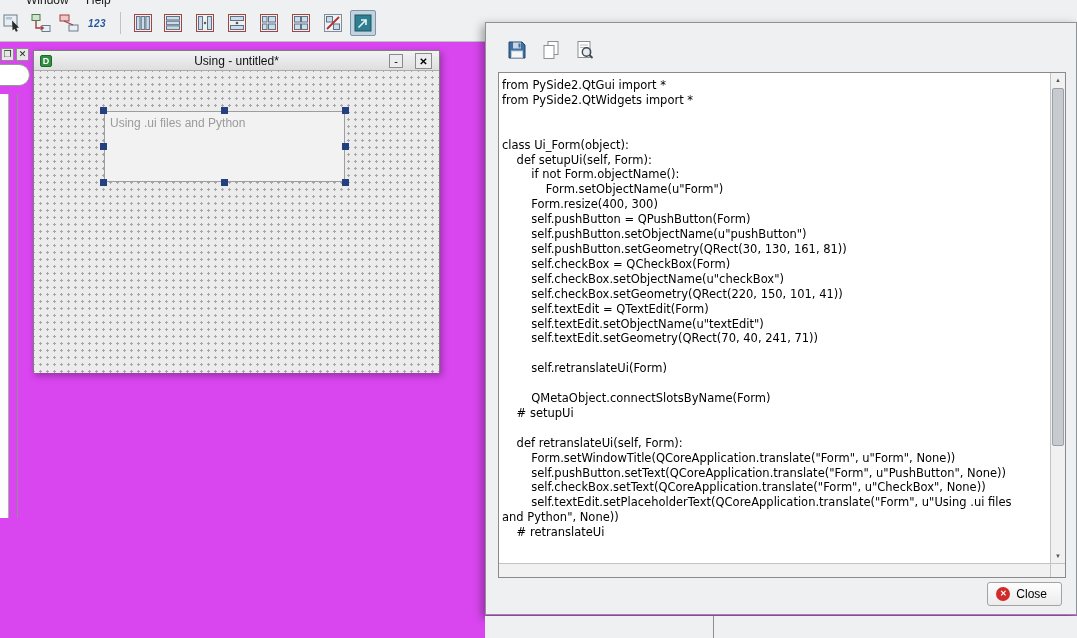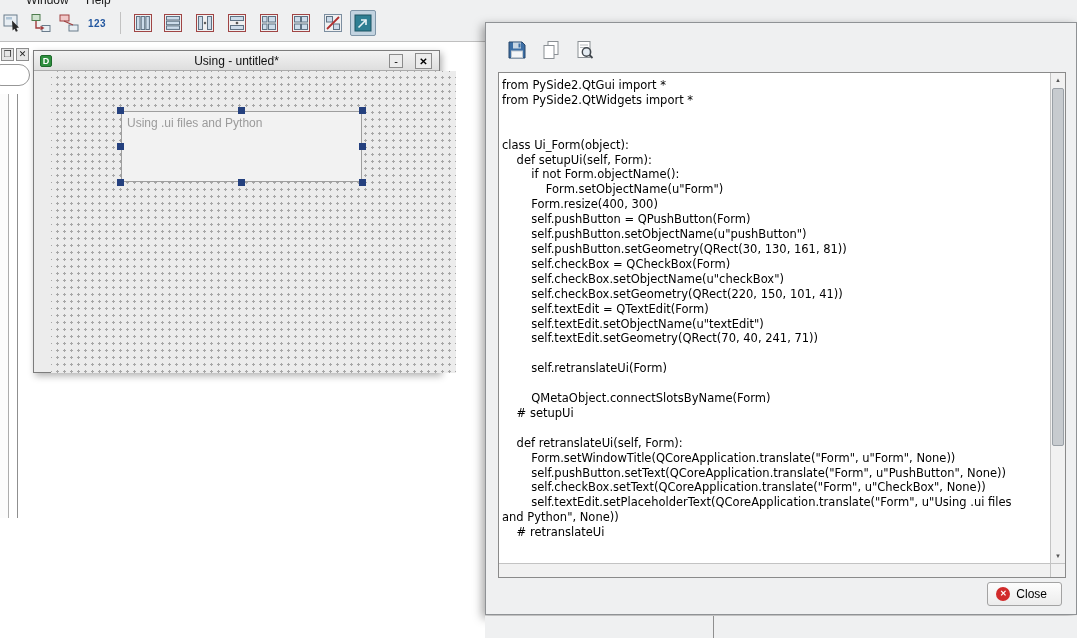--- a/index.html
+++ b/index.html
@@ -1,25 +1,25 @@
 <!DOCTYPE html>
 <html><head>
 <meta charset="utf-8">
 <style>
   * { margin:0; padding:0; box-sizing:border-box; }
   html,body { width:1077px; height:638px; overflow:hidden; }
   body { font-family:"Liberation Sans","DejaVu Sans",sans-serif; font-size:12px; color:#000; background:#a9a9a9; }
-  #root { position:relative; width:1077px; height:638px; background:#ffffff; overflow:hidden; }
+  #root { position:relative; width:1077px; height:638px; background:#d946ef; overflow:hidden; }
 
   
   .chrome { position:absolute; left:0; top:0; width:100%; height:42px; background:#eff0f1;
             border-bottom:1px solid #bfbfbf; overflow:hidden; }
   .menu-item { position:absolute; top:-7px; font-size:12px; color:#1a1a1a; cursor:default; }
   .tb { position:absolute; top:10px; width:26px; height:26px; border:1px solid transparent;
-        background:transparent; display:flex; align-items:center; justify-content:center; padding:0; }
+        background:transparent; display:flex; align-items:center; justify-content:center; padding:0;font-style:italic; }
   .tb.checked { background:#c2d3e0; border:1px solid #7f96a8; border-radius:2px; }
   .tbsep { position:absolute; top:12px; width:1px; height:22px; background:#c2c2c2; }
   .taborder-label { font-weight:bold; font-size:10px; color:#2458a0; letter-spacing:0.5px; }
 
   
   .dockbtn { position:absolute; width:13px; height:13px; font-size:9px; line-height:11px; text-align:center;
              color:#222; background:#e6e6e6; border:1px solid #8d8d8d; padding:0; }
   .filter-input { position:absolute; left:-10px; top:64px; width:40px; height:22px; border:1px solid #979797;
                   border-radius:11px; background:#fff; outline:none; padding-left:12px; font-size:11px; }
   .wb-list { position:absolute; left:0; top:94px; width:9px; height:424px; background:#fcfcfc;
@@ -34,21 +34,21 @@
   .fw-icon { position:absolute; left:6px; top:4px; width:12px; height:12px; background:#2f8f3f;
              border:1px solid #1e6a2c; border-radius:2px; color:#fff; font-size:9px; font-weight:bold;
              line-height:10px; text-align:center; }
   .fw-title { flex:1; text-align:center; font-size:12px; color:#111; }
   .fw-min { position:absolute; right:36px; top:3px; width:14px; height:14px; background:#ececec;
             border:1px solid #8b8b8b; font-size:11px; line-height:11px; text-align:center; padding:0; }
   .fw-close { position:absolute; right:7px; top:2px; width:17px; height:16px; background:#ececec;
               border:1px solid #8b8b8b; font-size:10px; font-weight:bold; line-height:13px; text-align:center; padding:0; }
   .fw-body { position:relative; width:100%; height:302px; background-color:#ececec;
              background-image:radial-gradient(circle, #a6a6a6 1px, transparent 1.3px);
-             background-size:7px 7px; background-position:3px 3px; overflow:hidden;margin-left:17px; }
+             background-size:7px 7px; background-position:3px 3px; overflow:hidden; }
   .w-textedit { position:absolute; left:70px; top:40px; width:241px; height:71px; background:#f2f2f2;
                 border:1px solid #9e9e9e; }
   .w-textedit .ph { display:block; padding:4px 5px; color:#9b9b9b; font-size:12px; }
   .handle { position:absolute; width:7px; height:7px; background:#24407e; }
   .h-tl{left:66px;top:36px;} .h-tm{left:187px;top:36px;} .h-tr{left:308px;top:36px;}
   .h-ml{left:66px;top:72px;} .h-mr{left:308px;top:72px;}
   .h-bl{left:66px;top:108px;} .h-bm{left:187px;top:108px;} .h-br{left:308px;top:108px;}
   .w-pushbutton { position:absolute; left:30px; top:130px; width:161px; height:81px;
                   background:linear-gradient(#fafafa,#ececec 55%,#dcdcdc); border:1px solid #929292;
                   border-radius:3px; display:flex; align-items:center; justify-content:center; font-size:12px; }

